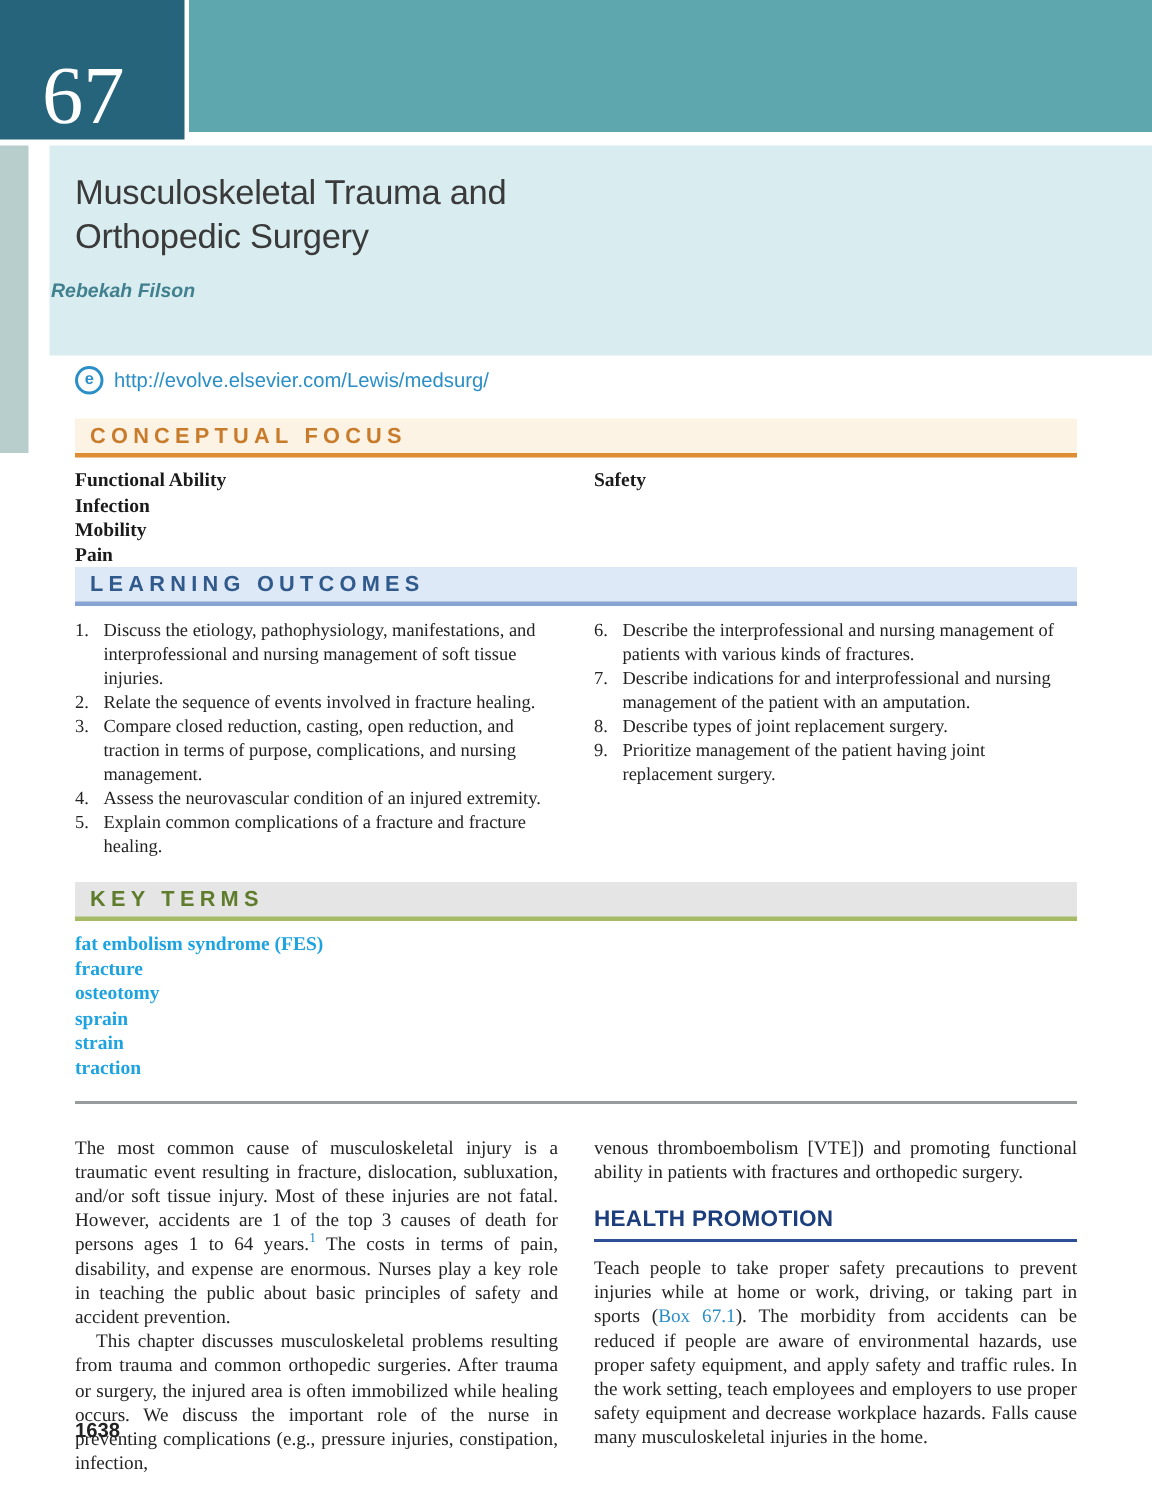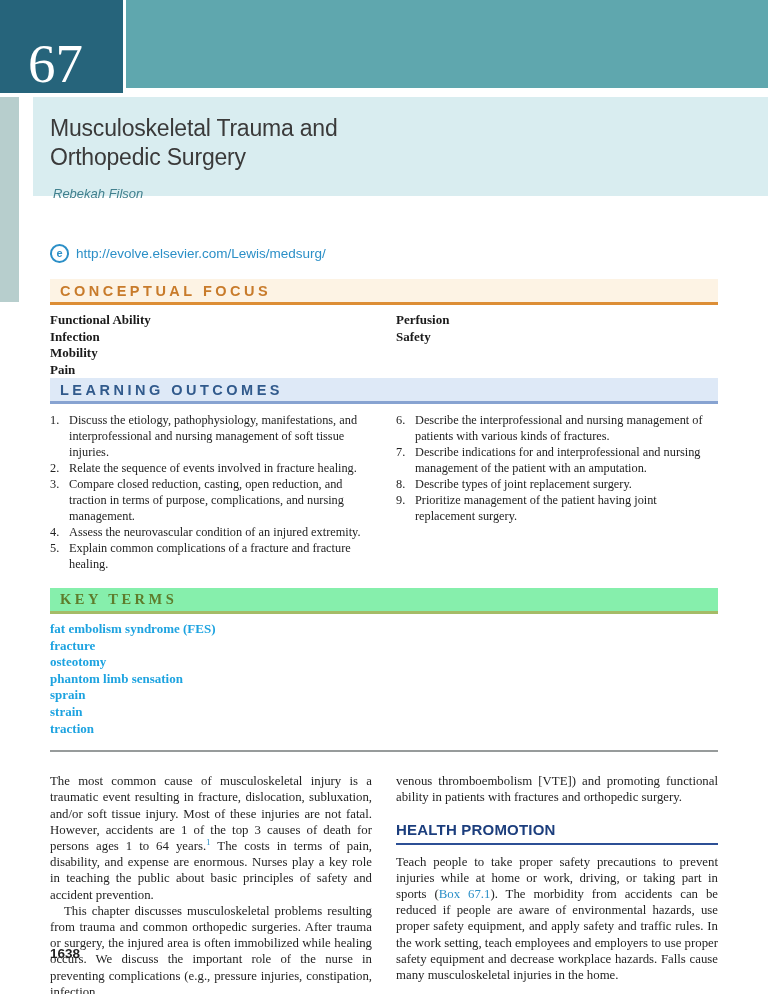--- a/index.html
+++ b/index.html
@@ -8,49 +8,49 @@
     font-family:"Liberation Serif",serif;color:#242424;overflow:hidden;
   }
   
   .chapter-box{position:absolute;left:0;top:0;width:123px;height:93px;background:#26647b;}
   .chapter-num{
     position:absolute;right:40px;bottom:2px;color:#ffffff;
     font-family:"Liberation Serif",serif;font-size:55px;line-height:1;font-weight:400;
   }
   .header-band{position:absolute;left:126px;top:0;right:0;height:88px;background:#5fa7ae;}
   .left-strip{position:absolute;left:0;top:97px;width:19px;height:205px;background:#b7cecd;}
-  .title-panel{position:absolute;left:33px;top:97px;right:0;height:99px;background:#d9edf0;}
+  .title-panel{position:absolute;left:33px;top:97px;right:0;height:140px;background:#d9edf0;}
   .chapter-title{
     margin:0;padding:17px 0 0 17px;font-family:"Liberation Sans",sans-serif;
     font-weight:400;font-size:23px;line-height:29px;color:#3a3a3a;letter-spacing:-0.2px;
   }
   .chapter-author{
-    margin:14px 0 0 20px;font-family:"Liberation Sans",sans-serif;font-style:italic;
-    font-size:13px;color:#41808e;font-weight:400;
+    margin:14px 0 0 1px;font-family:"Liberation Sans",sans-serif;font-style:italic;
+    font-size:13px;color:#41808e;font-weight:700;
   }
   
   .content{position:absolute;left:50px;top:240px;width:668px;}
   .evolve-row{display:flex;align-items:center;gap:7px;margin:4px 0 16px 0;}
   .evolve-icon{
     width:15px;height:15px;border:2px solid #2b8fc7;border-radius:50%;
     display:flex;align-items:center;justify-content:center;flex:none;
     font-family:"Liberation Sans",sans-serif;font-weight:700;font-size:11px;
     color:#2b8fc7;line-height:1;
   }
   .evolve-link{
     font-family:"Liberation Sans",sans-serif;font-size:13.5px;color:#2b8fc7;text-decoration:none;
   }
   .section-bar{
     height:23px;display:flex;align-items:center;padding-left:10px;
     font-family:"Liberation Sans",sans-serif;font-weight:700;font-size:14.5px;
     letter-spacing:3.5px;
   }
   .cf-bar{background:#fdf3e4;color:#c87b2b;border-bottom:3px solid #dd8e35;}
   .lo-bar{background:#dee9f7;color:#315a8c;border-bottom:3px solid #87a3d1;}
-  .kt-bar{background:#86efac;color:#5e7c2b;border-bottom:3px solid #a5bb67;font-family:Liberation Serif, serif;}
+  .kt-bar{background:#e5e5e5;color:#5e7c2b;border-bottom:3px solid #a5bb67;}
   .two-col{display:flex;gap:24px;margin-top:7px;}
   .col{width:322px;flex:none;}
   .cf-item{font-weight:700;font-size:13px;line-height:16.5px;color:#1a1a1a;}
   .lo-list{margin-top:8px;font-size:12.3px;line-height:16px;color:#232323;}
   .lo-item{display:flex;}
   .lo-num{width:19px;flex:none;}
   .lo-text{flex:1;}
   .kt-item{font-weight:700;font-size:13px;line-height:16.6px;color:#1da3e0;}
   .kt-cols{margin-top:7px;}
   .divider{border:none;border-top:2px solid #979b9b;margin:13px 0 0 0;}
@@ -100,21 +100,20 @@
     <div class="two-col">
       <div class="col">
 
       <div class="cf-item">Functional Ability</div>
           <div class="cf-item">Infection</div>
           <div class="cf-item">Mobility</div>
           <div class="cf-item">Pain</div>
         </div>
       <div class="col">
 
-      <div class="cf-item">Perfusion</div>
           <div class="cf-item">Safety</div>
         </div>
     </div>
   </div>
 
   <div class="mt18">
     <div class="section-bar lo-bar">LEARNING OUTCOMES</div>
     <div class="two-col lo-list">
       <div class="col">
 
@@ -169,21 +168,20 @@
   </div>
 
   <div class="mt16">
     <div class="section-bar kt-bar">KEY TERMS</div>
     <div class="two-col kt-cols">
       <div class="col">
 
       <div class="kt-item">fat embolism syndrome (FES)</div>
           <div class="kt-item">fracture</div>
           <div class="kt-item">osteotomy</div>
-          <div class="kt-item">phantom limb sensation</div>
           <div class="kt-item">sprain</div>
           <div class="kt-item">strain</div>
           <div class="kt-item">traction</div>
         </div>
     </div>
   </div>
 
   <hr class="divider">
 
   <div class="body-cols">

